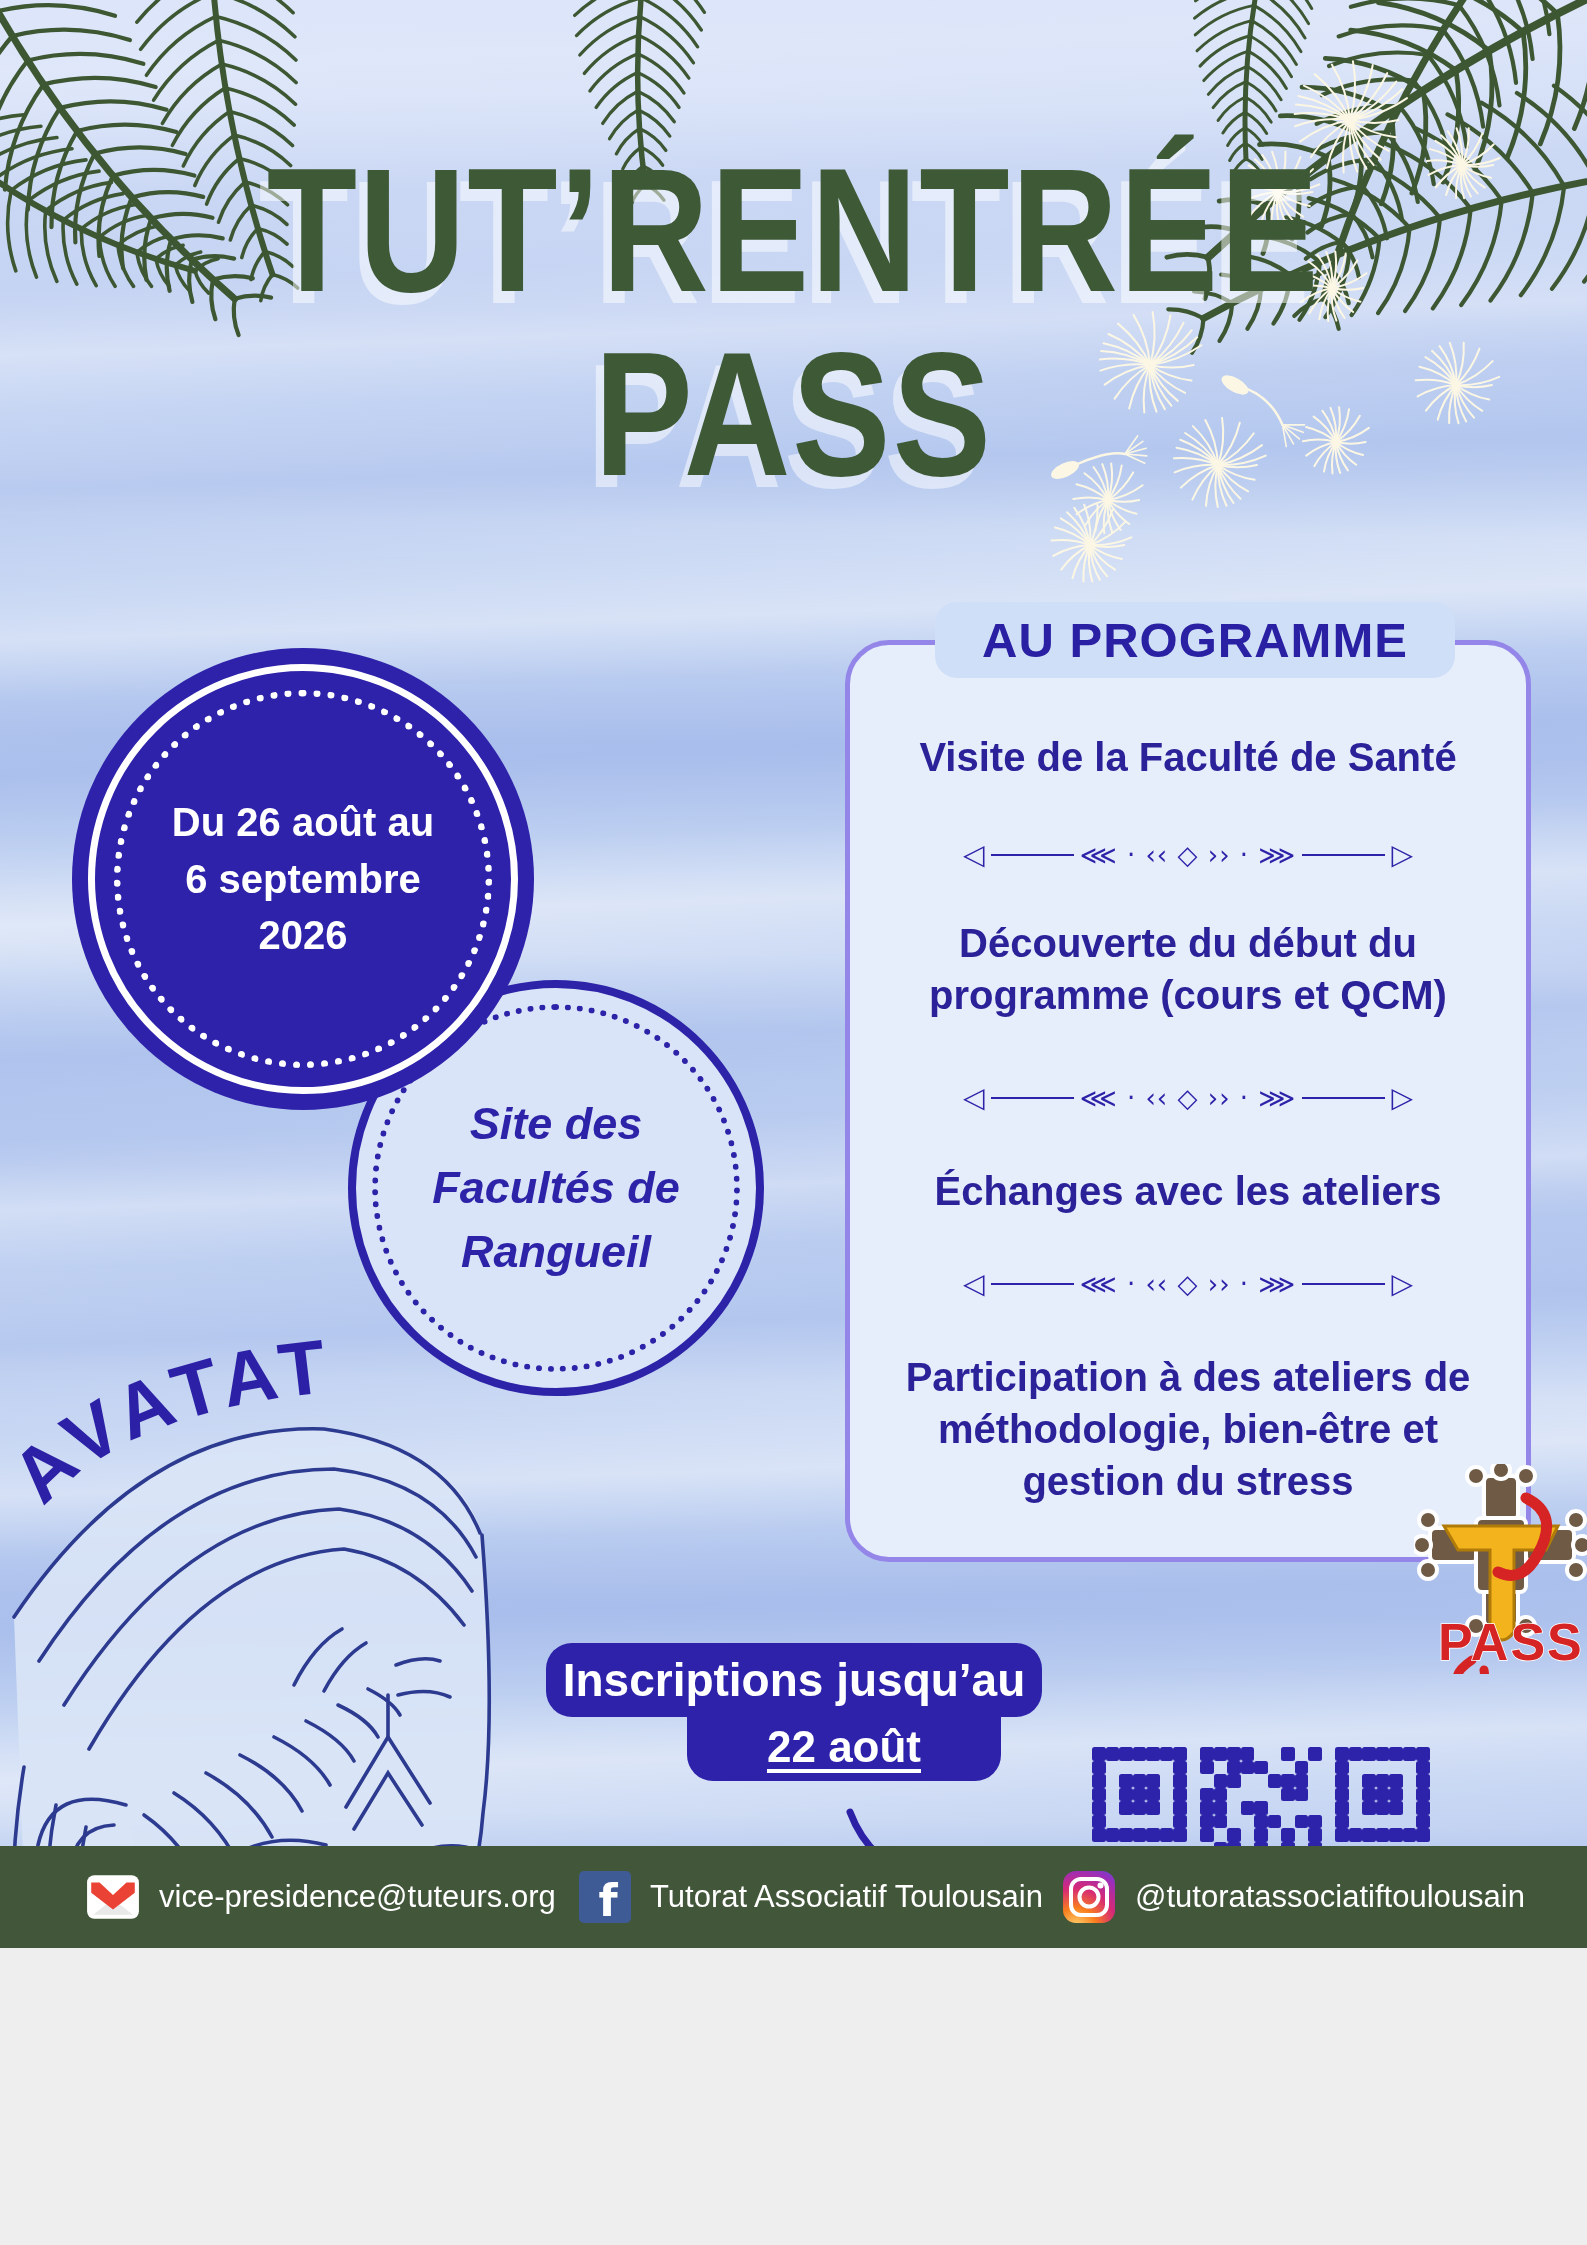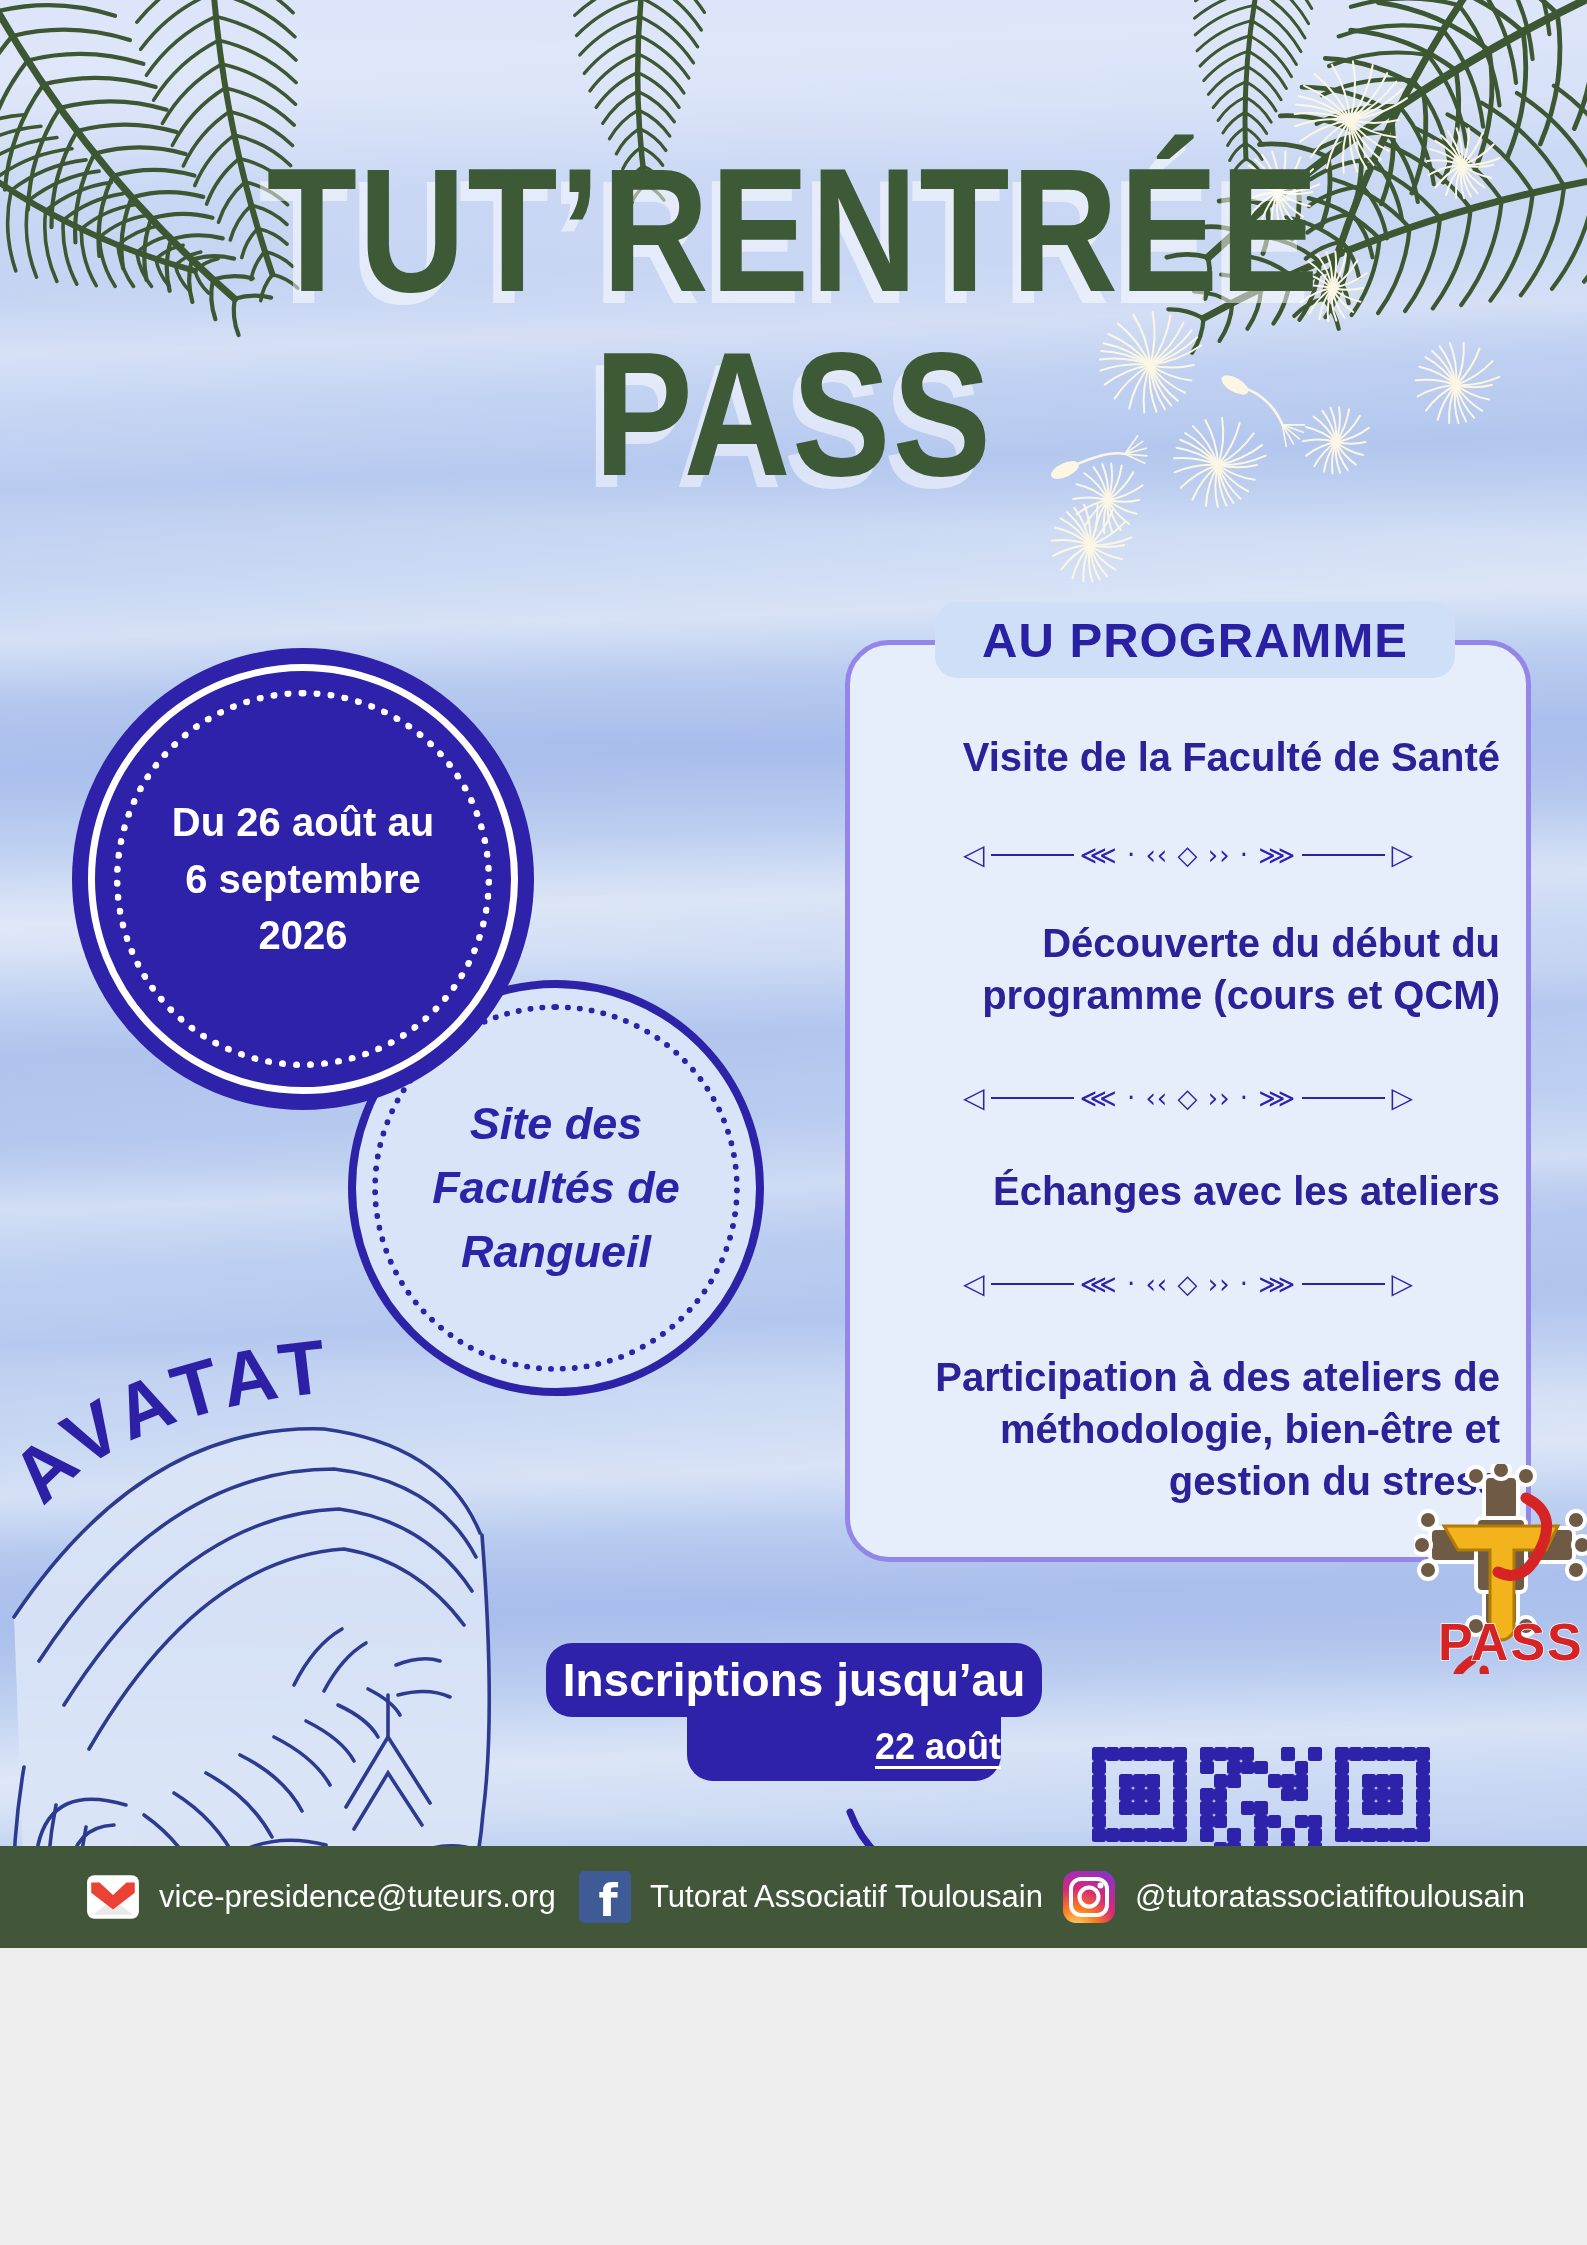--- a/index.html
+++ b/index.html
@@ -35,36 +35,36 @@
   .c-light{left:348px;top:980px;width:416px;height:416px;background:#d9e4f8;border:8px solid #2d23a9;z-index:3;font-style:italic;}
   .c-light .r-dots{inset:16px;border:6px dotted #2d23a9;}
   .c-light .ctext{position:absolute;inset:0;display:flex;flex-direction:column;justify-content:center;
     align-items:center;color:#2d23a9;font-weight:700;font-size:45px;line-height:1.42;}
   
   .panel{position:absolute;left:845px;top:640px;width:686px;height:922px;background:#e6eefb;
     border:5px solid #9486e9;border-radius:44px;z-index:2;}
   .badge-au{position:absolute;left:935px;top:602px;width:520px;height:76px;background:#cfdff7;
     border-radius:22px;display:flex;align-items:center;justify-content:center;z-index:3;
     color:#2a20a3;font-weight:700;font-size:49px;letter-spacing:1px;}
-  .pitem{position:absolute;left:50%;transform:translateX(-50%);width:624px;text-align:right;
+  .pitem{position:absolute;left:50%;transform:translateX(-50%);width:624px;text-align:center;
     color:#2b2199;font-weight:700;font-size:40px;line-height:1.3;}
   .divider{position:absolute;left:50%;transform:translateX(-50%);width:450px;display:flex;
     align-items:center;gap:6px;color:#2d23a9;font-family:"DejaVu Sans",sans-serif;font-size:28px;}
   .divider .dline{flex:1;height:2px;background:#2d23a9;}
   .divider .dmid{font-size:26px;letter-spacing:1px;white-space:nowrap;}
   
   .avatar{position:absolute;left:-6px;top:1385px;z-index:1;}
   .avatarc{position:absolute;left:10px;top:1230px;z-index:2;}
   
   .insc1{position:absolute;left:546px;top:1643px;width:496px;height:74px;background:#2d22a9;
     border-radius:26px;display:flex;align-items:center;justify-content:center;z-index:4;
     color:#fff;font-weight:700;font-size:46px;}
   .insc2{position:absolute;left:687px;top:1713px;width:314px;height:68px;background:#2d22a9;
-    border-radius:0 0 26px 26px;display:flex;align-items:center;justify-content:flex-end;z-index:4;
-    color:#fff;font-weight:700;font-size:36px;}
+    border-radius:0 0 26px 26px;display:flex;align-items:center;justify-content:center;z-index:4;
+    color:#fff;font-weight:700;font-size:44px;}
   .insc2 .u{text-decoration:underline;text-underline-offset:7px;}
   .qarrow{position:absolute;left:836px;top:1790px;z-index:3;}
   
   #qr{position:absolute;left:1092px;top:1747px;width:338px;height:338px;z-index:3;}
   #qr-grid{position:absolute;inset:0;display:grid;grid-template-columns:repeat(25,1fr);
     grid-template-rows:repeat(25,1fr);}
   .qcell{width:100%;height:100%;}
   .qcell.on{background:#2d23ab;border-radius:2.5px;}
   .qlogo{position:absolute;left:119px;top:119px;z-index:2;}
   .tpass{position:absolute;left:1414px;top:1464px;z-index:5;}

